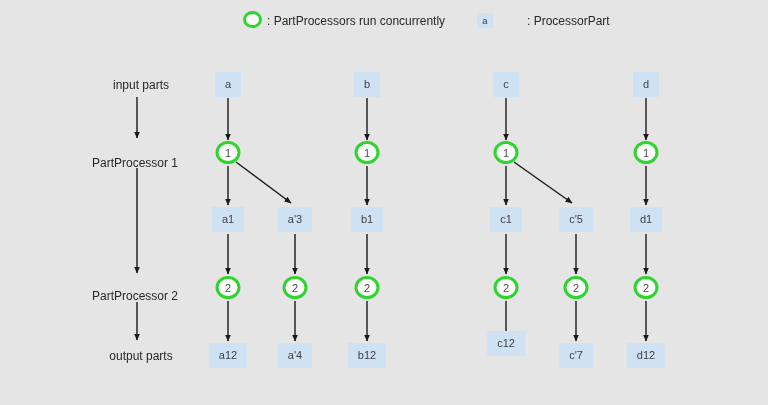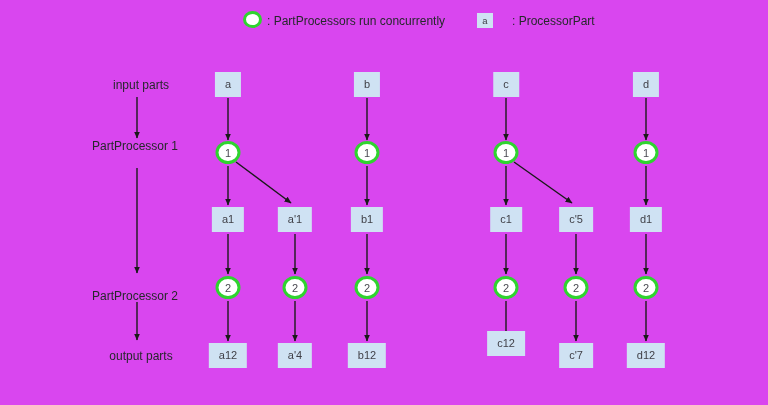--- a/index.html
+++ b/index.html
@@ -1,20 +1,20 @@
 <!DOCTYPE html>
 <html><head>
 <meta charset="utf-8">
 <style>
   html, body { margin: 0; padding: 0; background: #ffffff; }
   .canvas {
     position: relative;
     width: 768px;
     height: 405px;
-    background: #d946ef;
+    background: #e5e5e5;
     font-family: "Liberation Sans", sans-serif;
     overflow: hidden;
   }
   .edges {
     position: absolute;
     left: 0; top: 0;
     pointer-events: none;
   }
   .nbox {
     position: absolute;
@@ -70,21 +70,21 @@
     line-height: 15px;
     text-align: center;
   }
   .legend-text {
     position: absolute;
     font-size: 12px;
     color: #26282b;
     white-space: nowrap;
   }
   .legend-text.first { left: 267px; top: 13.5px; }
-  .legend-text.second { left: 512px; top: 13.5px; }
+  .legend-text.second { left: 527px; top: 13.5px; }
 </style>
 </head>
 <body>
 
 <div class="canvas">
 
   <svg class="edges" width="768" height="405" viewBox="0 0 768 405">
     <defs>
       <marker id="ah" markerWidth="8" markerHeight="8" refX="6.5" refY="3" orient="auto" markerUnits="userSpaceOnUse">
         <path d="M0,0 L7,3 L0,6 z" fill="#1a1a1a"></path>
@@ -139,31 +139,31 @@
       </g>
     </g>
   </svg>
 
   <span class="legend-ring"></span>
   <span class="legend-text first">: PartProcessors run concurrently</span>
   <span class="legend-square">a</span>
   <span class="legend-text second">: ProcessorPart</span>
 
   <span class="rowlabel" style="left:141px; top:78px">input parts</span>
-  <span class="rowlabel" style="left:135px; top:139px">PartProcessor 1</span>
+  <span class="rowlabel" style="left:135px; top:156px">PartProcessor 1</span>
   <span class="rowlabel" style="left:135px; top:289px">PartProcessor 2</span>
   <span class="rowlabel" style="left:141px; top:349px">output parts</span>
 
   <span class="nbox" style="left:228px; top:72px">a</span>
   <span class="ncircle" style="left:228px; top:141px">1</span>
   <span class="nbox" style="left:228px; top:207px">a1</span>
   <span class="ncircle" style="left:228px; top:276px">2</span>
   <span class="nbox" style="left:228px; top:343px">a12</span>
 
-  <span class="nbox" style="left:295px; top:207px">a'1</span>
+  <span class="nbox" style="left:295px; top:207px">a'3</span>
   <span class="ncircle" style="left:295px; top:276px">2</span>
   <span class="nbox" style="left:295px; top:343px">a'4</span>
 
   <span class="nbox" style="left:367px; top:72px">b</span>
   <span class="ncircle" style="left:367px; top:141px">1</span>
   <span class="nbox" style="left:367px; top:207px">b1</span>
   <span class="ncircle" style="left:367px; top:276px">2</span>
   <span class="nbox" style="left:367px; top:343px">b12</span>
 
   <span class="nbox" style="left:506px; top:72px">c</span>

